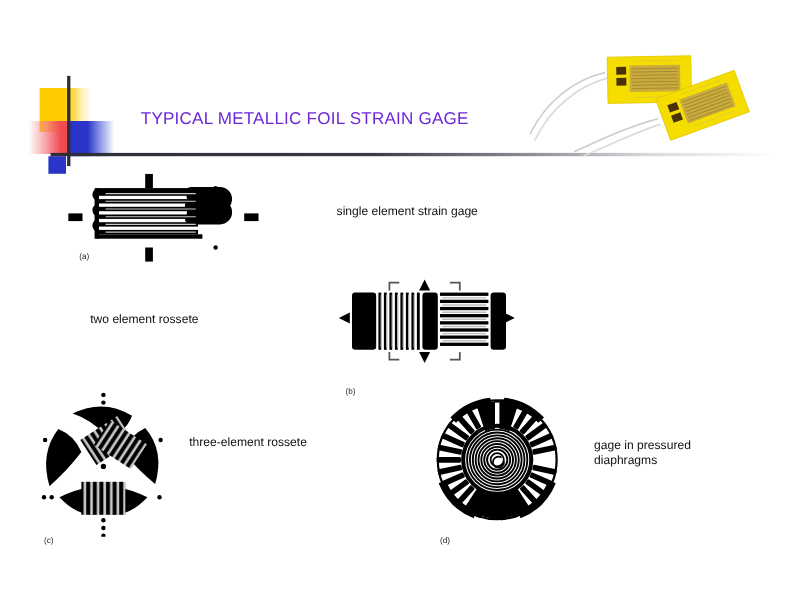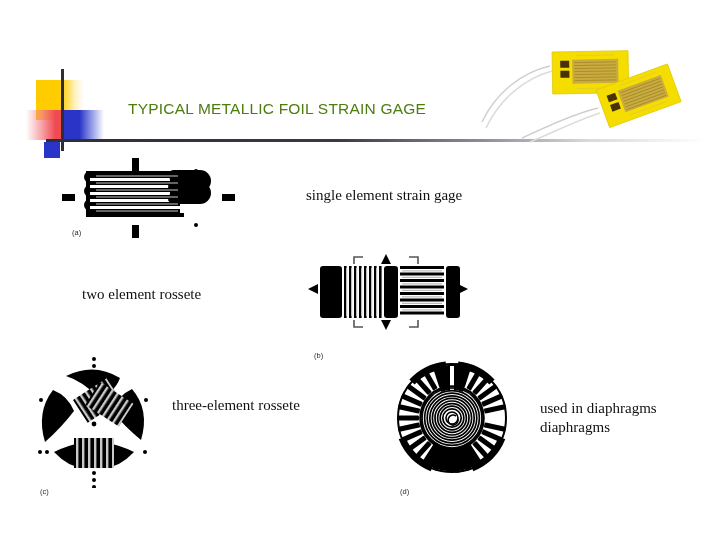--- a/index.html
+++ b/index.html
@@ -43,33 +43,32 @@
   .title-rule {
     position: absolute;
     left: 46px; top: 139px; width: 660px; height: 3px;
     background: linear-gradient(to right, #2E2E38 0%, #3a3a44 44%, #8d8d96 66%, #d8d8dd 82%, #ffffff 100%);
   }
 
   .slide-title {
     position: absolute;
     left: 128px; top: 100px;
     font-size: 15.5px;
-    color: #4d7c0f;
+    color: #6d28d9;
     letter-spacing: 0.2px;
     white-space: nowrap;
   }
 
   
   .body-label {
     position: absolute;
-    font-size: 15px;
+    font-size: 11px;
     color: #111111;
     line-height: 1.25;
     white-space: pre-line;
-    font-family: Liberation Serif, serif;
   }
   .lbl-single   { left: 306px; top: 186px; }
   .lbl-two      { left: 82px;  top: 285px; text-align: center; }
   .lbl-three    { left: 172px; top: 396px; }
   .lbl-pressure { left: 540px; top: 399px; }
 
   .fig-caption {
     position: absolute;
     font-size: 7.5px;
     color: #2a2a2a;
@@ -444,16 +443,16 @@
         <circle r="6" fill="#fff" stroke="#000" stroke-width="1.6"></circle>
         <path d="M 4,-2 a 5,5 0 1 0 2,3" fill="none" stroke="#000" stroke-width="1.6"></path>
       </g>
     </svg>
   </div>
   <div class="fig-caption cap-d">(d)</div>
 
   <div class="body-label lbl-single">single element strain gage</div>
   <div class="body-label lbl-two">two element rossete</div>
   <div class="body-label lbl-three">three-element rossete</div>
-  <div class="body-label lbl-pressure">used in diaphragms
+  <div class="body-label lbl-pressure">gage in pressured
 diaphragms</div>
 
 </div>
 
 </body></html>

